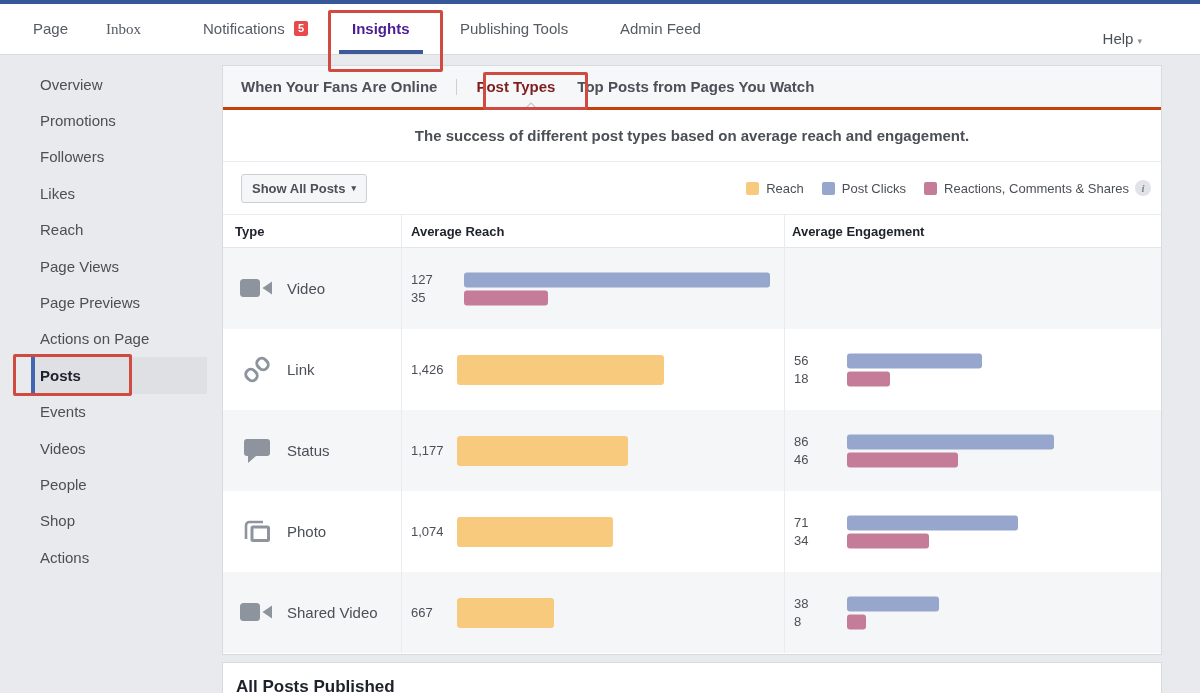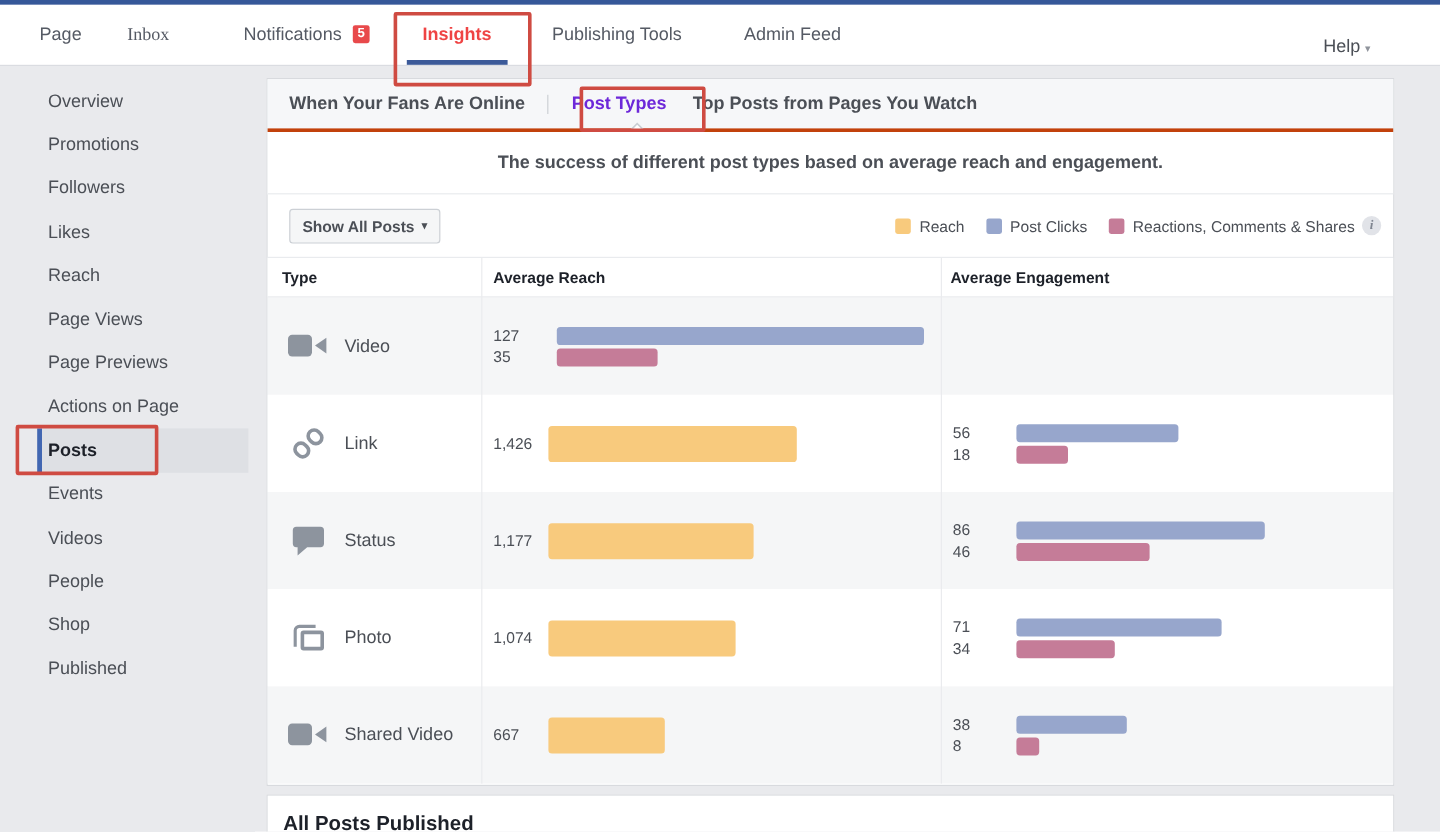--- a/index.html
+++ b/index.html
@@ -14,21 +14,21 @@
   .top-nav { position:absolute; left:0; top:4px; width:1200px; height:51px; background:#fff;
              border-bottom:1px solid #dadce1; }
   .nav-item { position:absolute; top:0; height:50px; line-height:50px; font-size:15px;
               color:#555a64; cursor:pointer; white-space:nowrap; }
   .nav-item:nth-of-type(1){ left:33px; }
   .nav-item:nth-of-type(2){ left:106px;font-family:Liberation Serif, serif; }
   .nav-item:nth-of-type(3){ left:203px; }
   .nav-item:nth-of-type(4){ left:352px; }
   .nav-item:nth-of-type(5){ left:460px; }
   .nav-item:nth-of-type(6){ left:620px; }
-  .nav-item.active { font-weight:bold; color:#ef4444; }
+  .nav-item.active { font-weight:bold; color:#4c1d95; }
   .nav-item.active::after { content:""; position:absolute; left:-13px; right:-13px; bottom:0;
                             height:4px; background:#3c5a99; }
   .nav-badge { display:inline-block; background:#e8494b; color:#fff; font-size:11px; font-weight:bold;
                line-height:15px; padding:0 4px; border-radius:2px; margin-left:5px; vertical-align:2px; }
   .nav-help { position:absolute; top:0; right:58px; height:50px; line-height:69px; font-size:15px;
               color:#4b4f56; cursor:pointer; }
   .nav-help .caret { font-size:9px; color:#90949c; margin-left:4px; }
 
   
   .sidebar { position:absolute; left:0; top:55px; width:222px; padding-top:11px; }
@@ -37,21 +37,21 @@
   .sb-item.active { margin-left:31px; width:176px; padding-left:5px;
                     background:#dee0e4; border-left:4px solid #4267b2;
                     font-weight:bold; color:#1d2129; }
 
   
   .card { position:absolute; left:222px; top:65px; width:940px; height:590px;
           background:#fff; border:1px solid #d8dade; }
   .tabs { height:44px; background:#f6f7f9; border-bottom:3px solid #c2410c;
           display:flex; align-items:center; padding-left:18px; position:relative; }
   .tab { font-size:15px; font-weight:bold; color:#4b4f56; cursor:pointer; white-space:nowrap; }
-  .tab.active { color:#6d28d9; }
+  .tab.active { color:#7f1d1d; }
   .tab-divider { width:1px; height:16px; background:#ccd0d5; margin:0 19px; }
   .tab:last-child { margin-left:22px; }
   .notch-outer, .notch-inner { position:absolute; width:0; height:0;
           border-left:8px solid transparent; border-right:8px solid transparent; }
   .notch-outer { border-bottom:8px solid #c9cdd3; top:36px; left:300px; }
   .notch-inner { border-left:7px solid transparent; border-right:7px solid transparent;
                  border-bottom:7px solid #ffffff; top:38px; left:301px; }
 
   .subtitle { height:52px; display:flex; align-items:center; justify-content:center;
               font-size:15px; font-weight:bold; color:#4b4f56;
@@ -148,21 +148,21 @@
       <div class="sb-item">Likes</div>
       <div class="sb-item">Reach</div>
       <div class="sb-item">Page Views</div>
       <div class="sb-item">Page Previews</div>
       <div class="sb-item">Actions on Page</div>
       <div class="sb-item active">Posts</div>
       <div class="sb-item">Events</div>
       <div class="sb-item">Videos</div>
       <div class="sb-item">People</div>
       <div class="sb-item">Shop</div>
-      <div class="sb-item">Published</div>
+      <div class="sb-item">Actions</div>
     </div>
 </aside>
 
 <section class="card">
   <div class="tabs" id="tabs">
       <span class="tab">When Your Fans Are Online</span>
       <span class="tab-divider"></span>
       <span class="tab active">Post Types</span>
       <span class="tab">Top Posts from Pages You Watch</span>
     </div>

